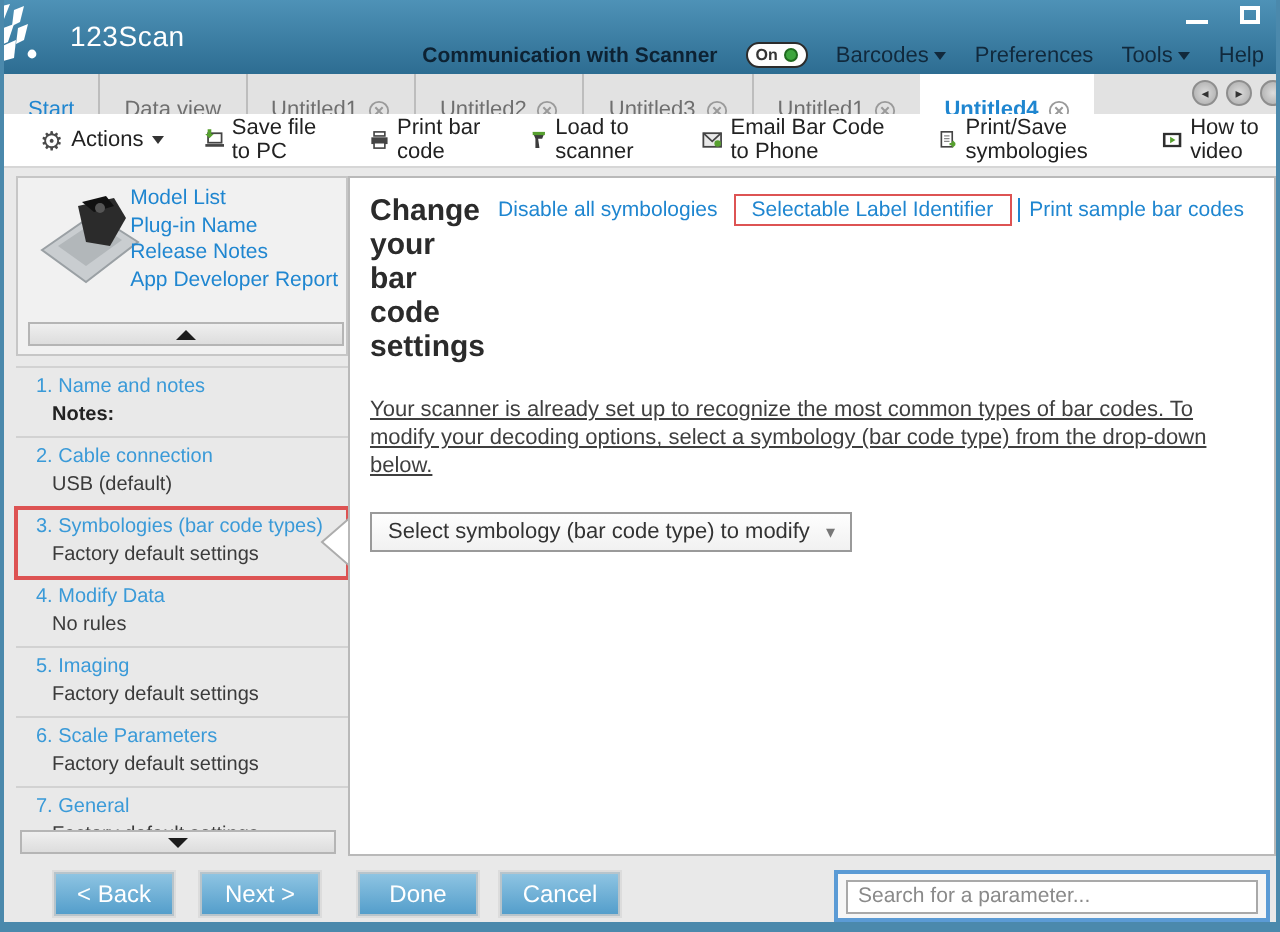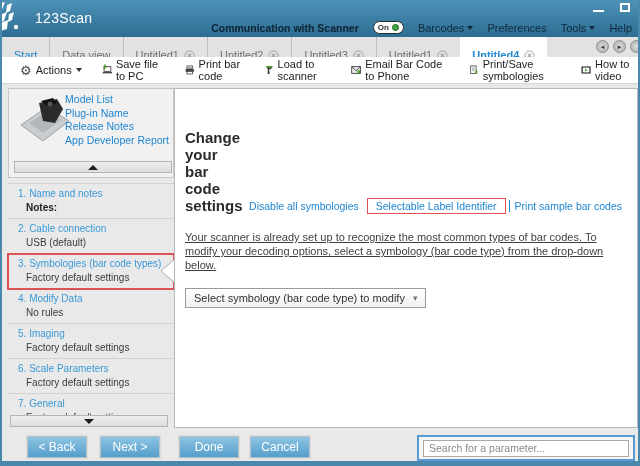--- a/index.html
+++ b/index.html
@@ -67,21 +67,21 @@
   .step:first-child { border-top:1px solid #d2d2d2; }
   .step-title { font-size:10px; color:#3a9ad8; line-height:12px; }
   .step-sub { font-size:10px; color:#3b3b3b; line-height:12px; margin-top:2px; padding-left:8px; }
   .step-sub b { color:#222; }
   .step.selected { outline:2px solid #dd5353; outline-offset:-1px; }
   .sel-arrow { position:absolute; right:-2px; top:50%; transform:translateY(-50%); width:18px; height:28px; }
 
   
   .main-panel { position:absolute; left:172px; top:88px; width:464px; height:340px; background:#fff;
                 border:1px solid #b9b9b9; padding:8px 10px; }
-  .head-row { display:flex; justify-content:space-between; align-items:flex-end;margin-top:32px; }
+  .head-row { display:flex; justify-content:space-between; align-items:flex-start; }
   .page-title { font-size:15px; font-weight:bold; color:#2b2b2b; }
   .head-links { display:flex; align-items:center; font-size:10.5px; white-space:nowrap; }
   .head-link { color:#1f86d0; cursor:pointer; padding:0 5px; }
   .head-link.sep { border-left:1px solid #1f86d0; }
   .head-link.boxed { border:1px solid #dd5353; padding:1px 8px; margin:0 3px; }
   .body-text { margin-top:16px; font-size:11px; color:#3f3f3f; line-height:14px; max-width:440px;text-decoration:underline; }
   .dropdown { margin-top:16px; display:inline-flex; align-items:center; gap:8px;
               border:1px solid #9a9a9a; background:linear-gradient(#fefefe,#f1f1f1);
               padding:3px 8px; font-size:11px; color:#333; cursor:pointer; }
   .dd-chevron { color:#777; font-size:9px; }

